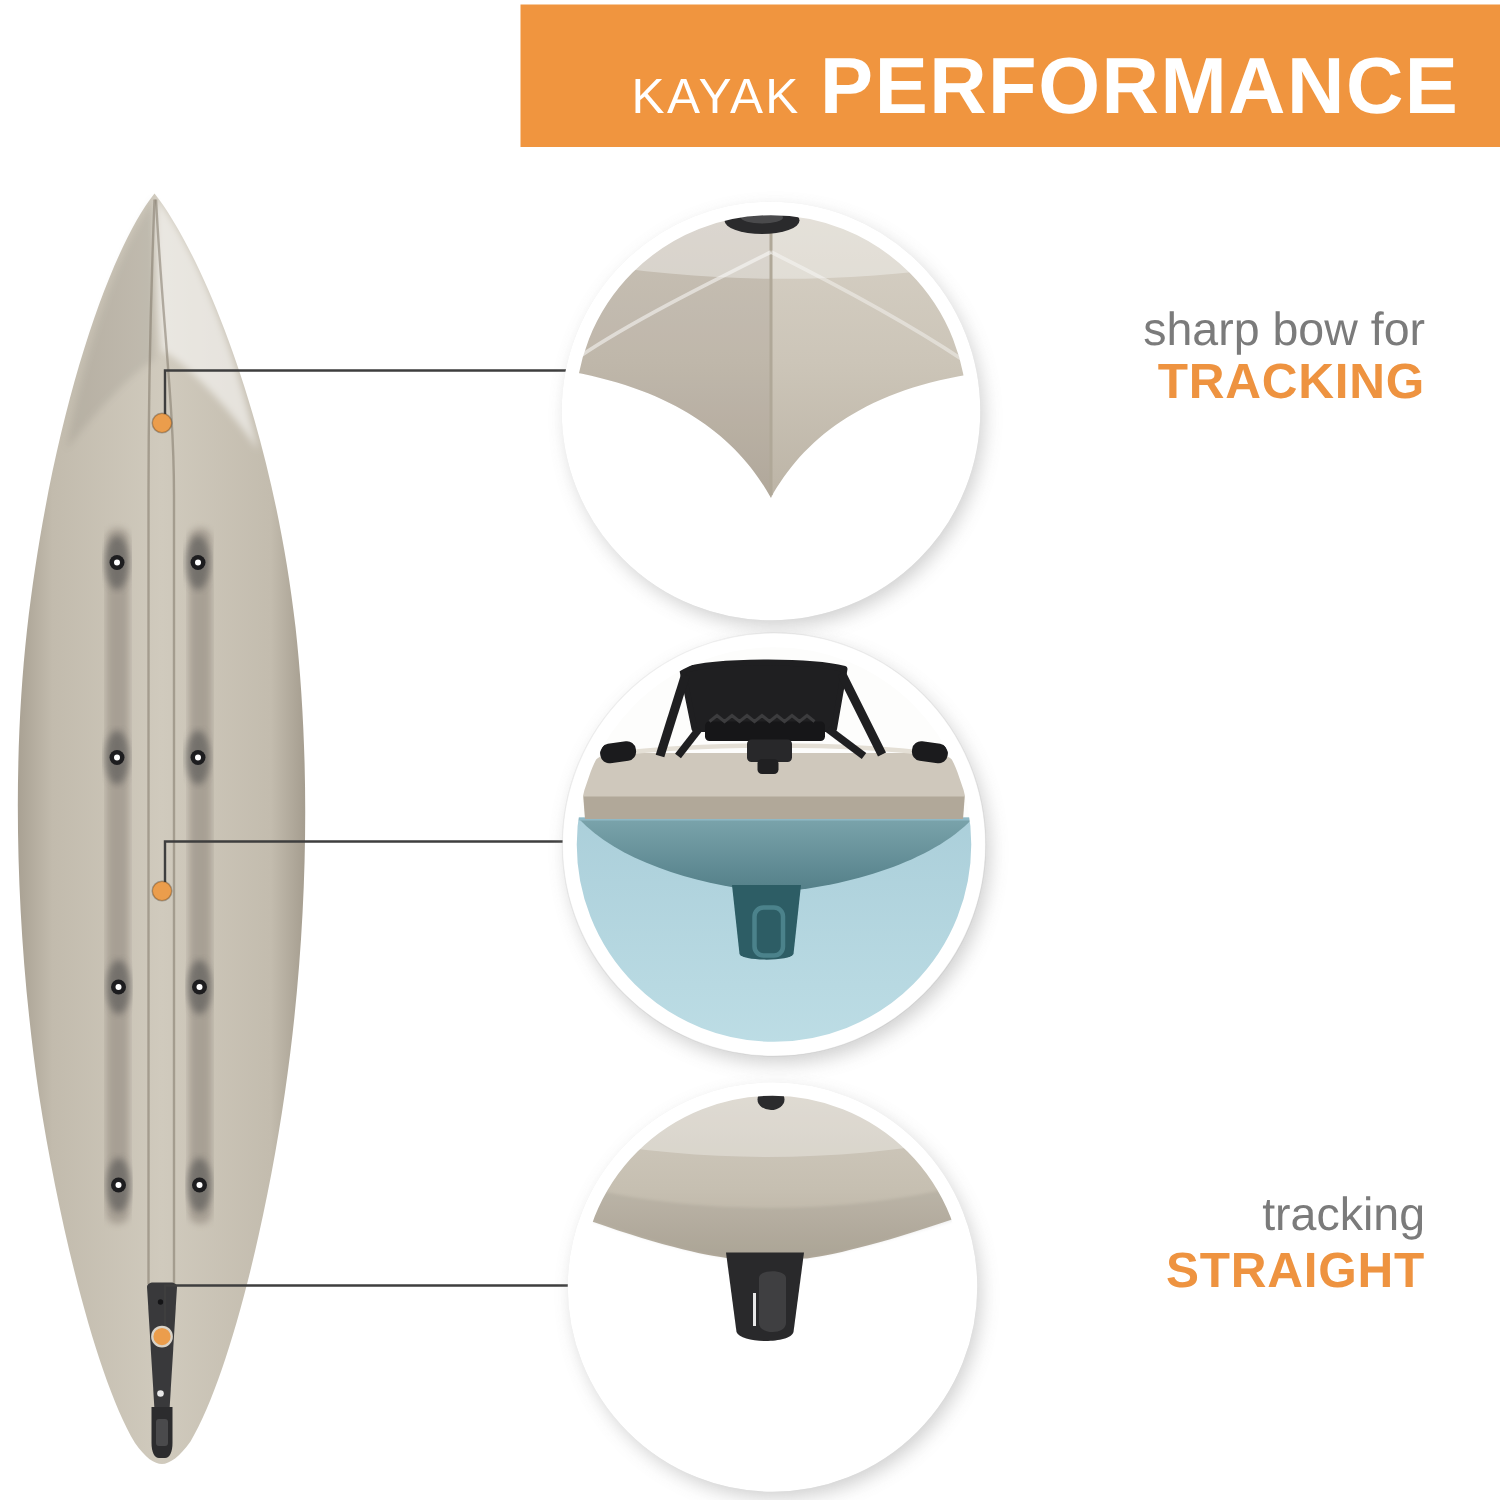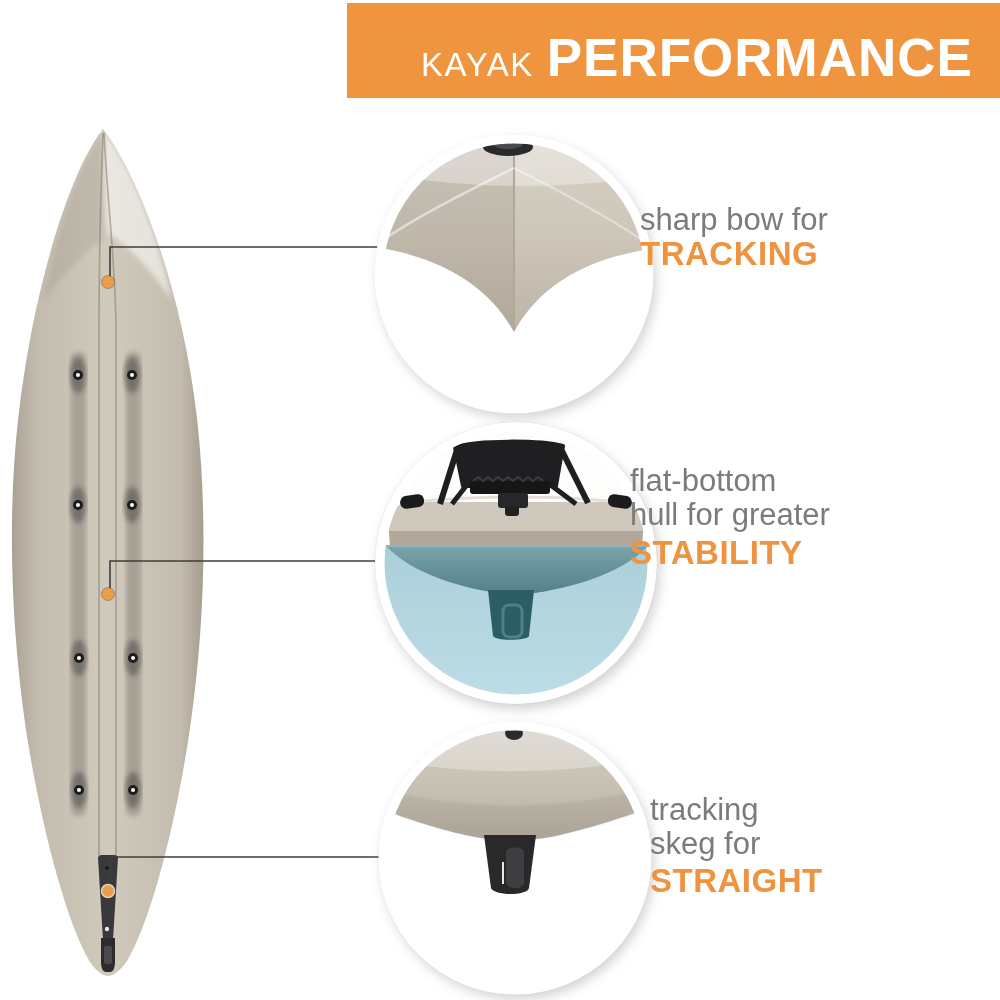--- a/index.html
+++ b/index.html
@@ -3,21 +3,21 @@
 <meta charset="utf-8">
 <style>
   html,body{margin:0;padding:0;background:#fff;}
   .page{position:relative;width:1000px;height:1000px;background:#fff;overflow:hidden;
         font-family:"Liberation Sans", sans-serif;}
   .banner{position:absolute;left:347px;top:3px;width:700px;height:95px;background:var(--accent,#f0953f);}
   .banner-text{position:absolute;left:0;right:0;top:24px;text-align:center;color:var(--banner-text,#fff);white-space:nowrap;}
   .banner-text .kayak-word{font-size:33px;font-weight:400;letter-spacing:1.5px;margin-right:13px;}
   .banner-text .perf-word{font-size:53px;font-weight:bold;letter-spacing:1px;}
   svg.scene{position:absolute;left:0;top:0;}
-  .callout{position:absolute;text-align:left;}
+  .callout{position:absolute;text-align:right;}
   .callout .muted{color:var(--muted-text,#7b7b7b);font-size:31px;line-height:34px;}
   .callout .accent{color:var(--accent-text,#ee9340);font-size:33px;font-weight:bold;line-height:33px;letter-spacing:0.5px;}
   .callout-bow{left:640px;top:203px;width:310px;}
   .callout-hull{left:630px;top:464px;width:320px;}
   .callout-skeg{left:650px;top:793px;width:300px;}
 </style>
 </head>
 <body>
 
 <div class="page">
@@ -214,25 +214,19 @@
       </g>
       <circle cx="515" cy="858" r="132" fill="none" stroke="#ffffff" stroke-width="9"></circle>
     </g>
   </svg>
 
   <div class="callout callout-bow">
     <div class="muted">sharp bow for</div>
     <div class="accent">TRACKING</div>
   </div>
 
-  <div class="callout callout-hull">
-    <div class="muted">flat-bottom</div>
-    <div class="muted">hull for greater</div>
-    <div class="accent" style="margin-top:4px;">STABILITY</div>
-  </div>
 
   <div class="callout callout-skeg">
     <div class="muted">tracking</div>
-    <div class="muted">skeg for</div>
     <div class="accent" style="margin-top:3px;">STRAIGHT</div>
   </div>
 
 </div>
 
 </body></html>

